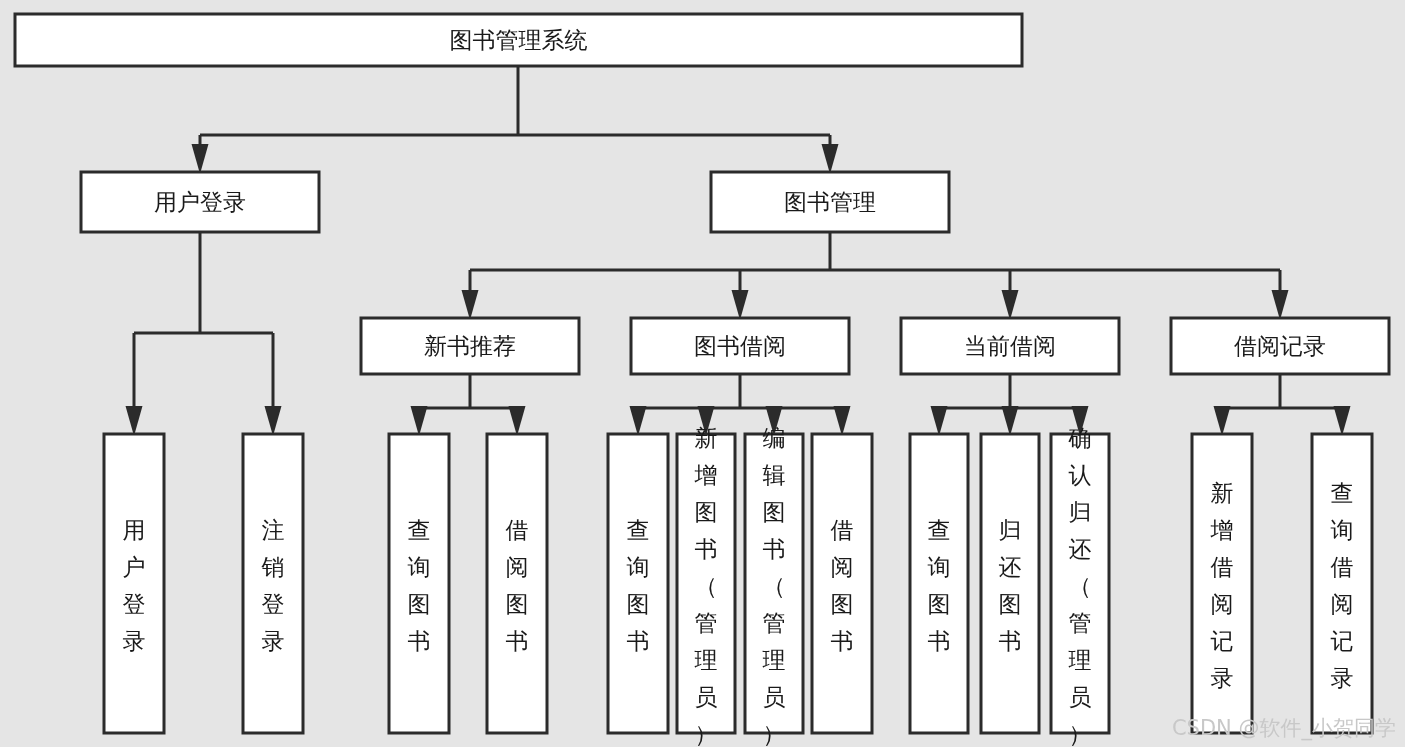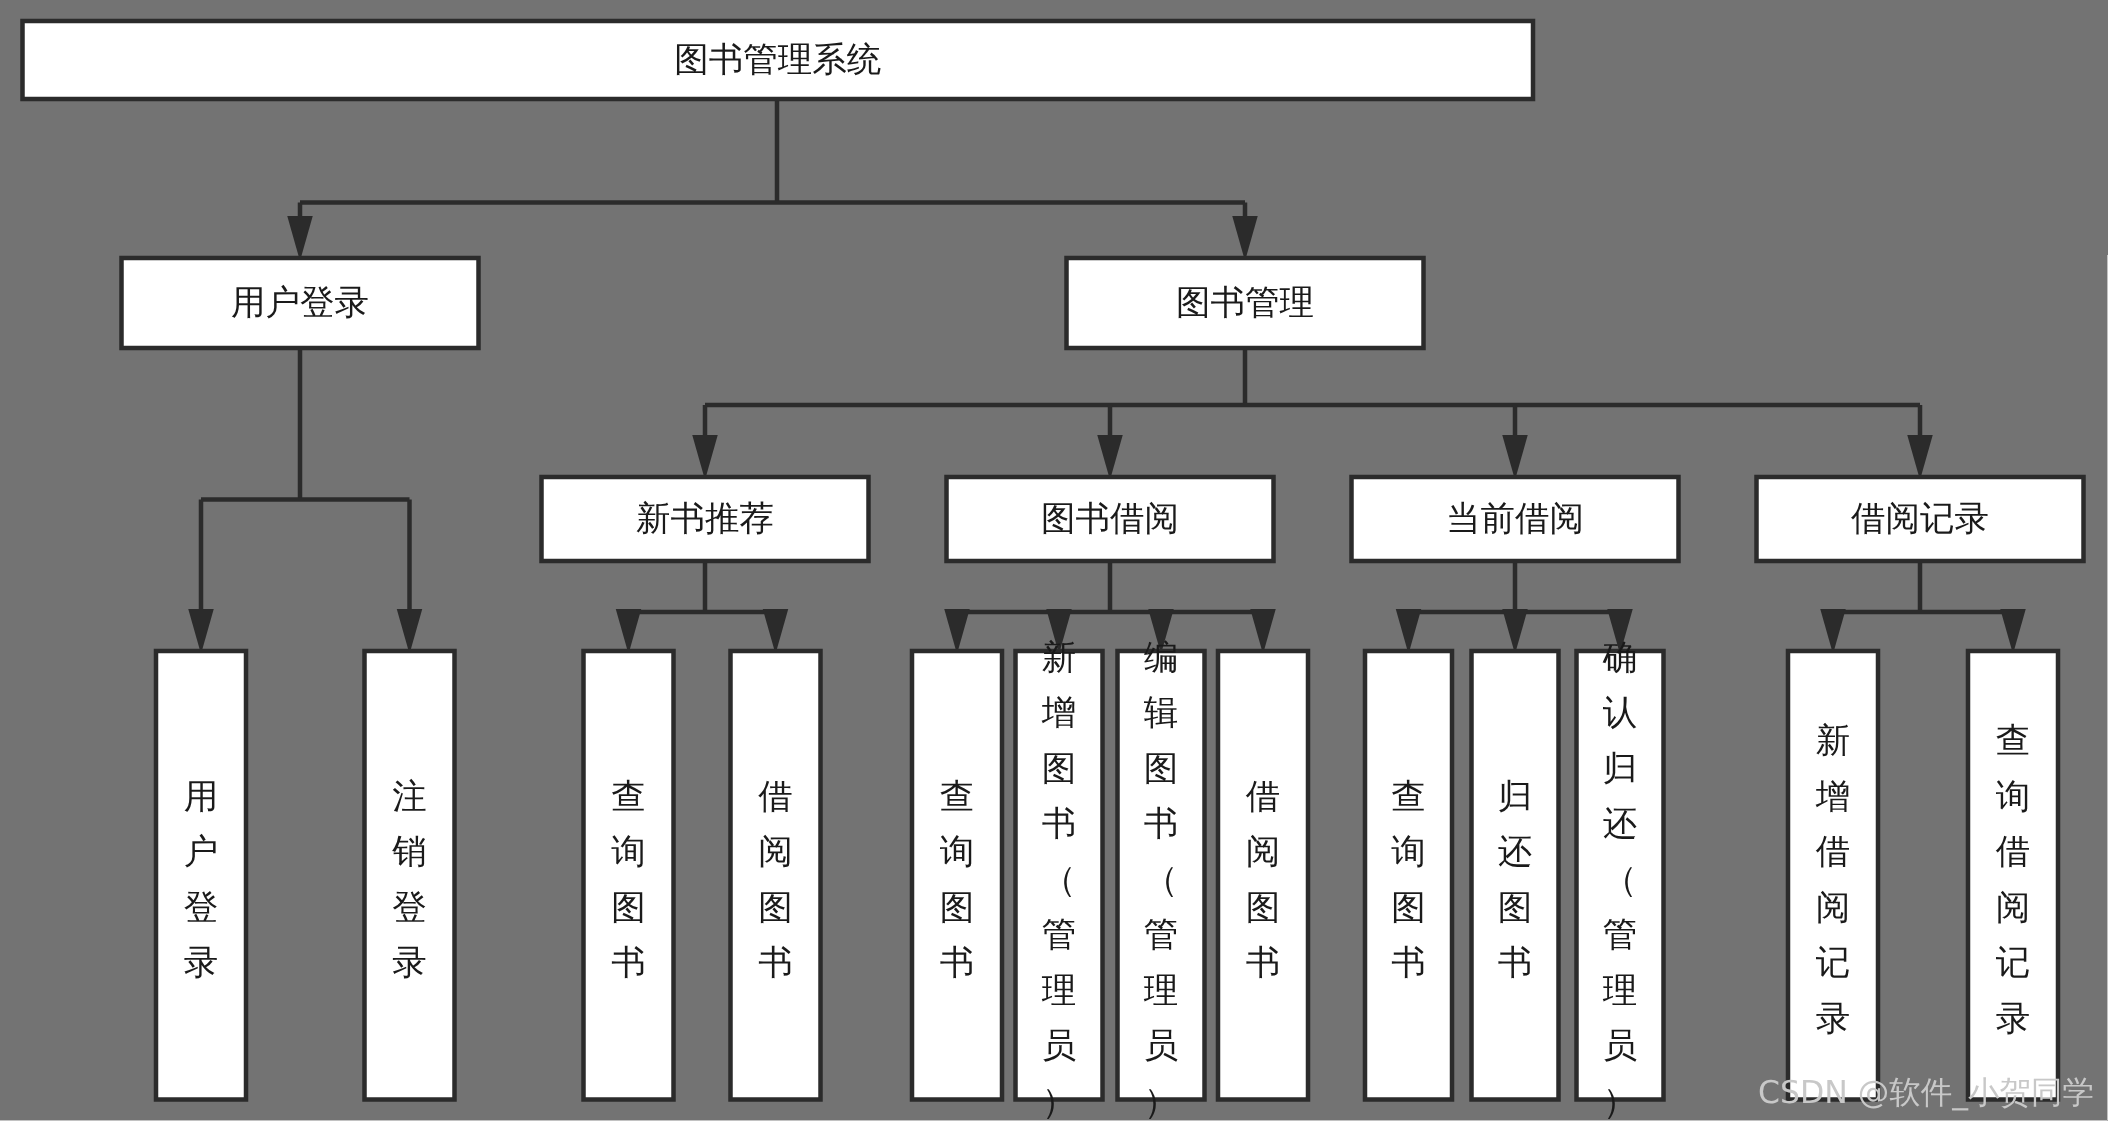--- a/index.html
+++ b/index.html
@@ -11,21 +11,21 @@
   body {
     width: 1405px;
     height: 747px;
     overflow: hidden;
     font-family: "DejaVu Sans", "Liberation Sans", sans-serif;
   }
   #diagram-root {
     position: relative;
     width: 1405px;
     height: 747px;
-    background: #737373;
+    background: #e5e5e5;
   }
   svg.diagram-canvas {
     display: block;
     width: 1405px;
     height: 747px;
   }
   .node-rect {
     fill: #ffffff;
     stroke: #2b2b2b;
     stroke-width: 3;

